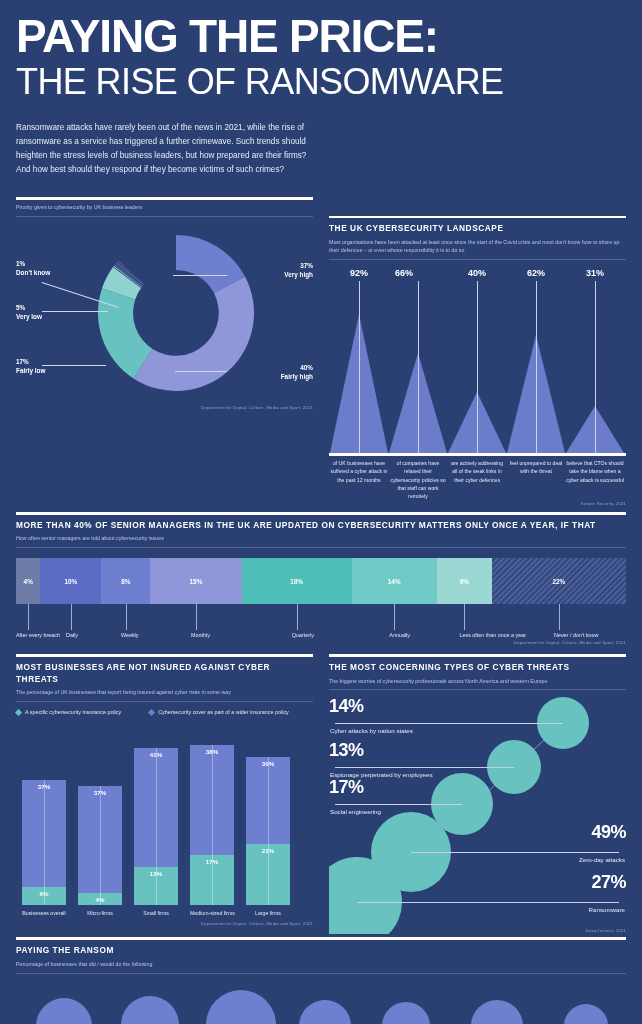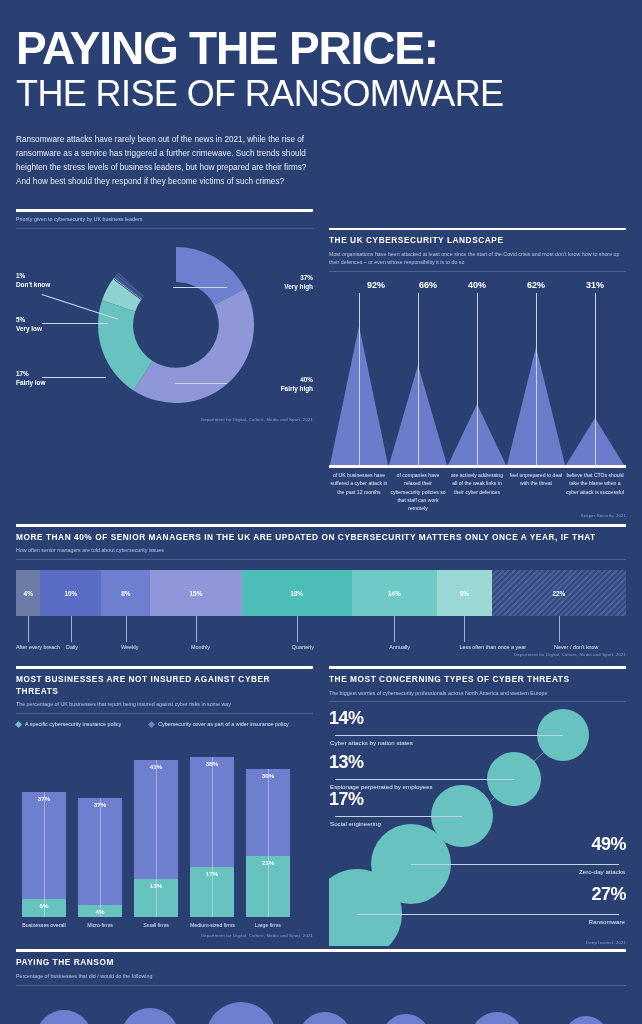--- a/index.html
+++ b/index.html
@@ -5,21 +5,21 @@
   * { margin:0; padding:0; box-sizing:border-box; }
   html,body { background:#2a4073; }
   body {
     width:642px; height:1024px; position:relative;
     font-family:"Liberation Sans", sans-serif;
     color:#ffffff; overflow:hidden;
   }
   .page { position:relative; width:642px; height:1024px; background:#2a4073; padding:0 16px; }
 
   
-  .masthead { padding-top:26px; }
+  .masthead { padding-top:14px; }
   .title-1 { font-size:46px; font-weight:bold; letter-spacing:-1.2px; line-height:0.98; }
   .title-2 { font-size:36px; font-weight:normal; letter-spacing:-0.6px; line-height:1.05; margin-top:4px; }
   .intro {
     width:300px; margin-top:18px; font-size:8.2px; line-height:1.72;
     color:#e7ecf7;
   }
 
   
   .rule { height:2.5px; background:#ffffff; width:100%; }
   .panel-title {
@@ -162,22 +162,22 @@
       <div class="tri-area">
         <div class="tri-base"></div>
         <svg width="297" height="185" viewBox="0 0 297 185" style="position:absolute;left:0;bottom:3px;">
           <polygon points="1,185 30,46 59,185" fill="#6f7fd0" opacity="0.95"></polygon>
           <polygon points="60,185 89,85 118,185" fill="#6f7fd0" opacity="0.95"></polygon>
           <polygon points="119,185 148,124 177,185" fill="#6f7fd0" opacity="0.95"></polygon>
           <polygon points="178,185 207,67 236,185" fill="#6f7fd0" opacity="0.95"></polygon>
           <polygon points="237,185 266,138 295,185" fill="#6f7fd0" opacity="0.95"></polygon>
         </svg>
 
-        <div class="tri-val" style="left:18px; top:0;text-align:center;">92%</div>
-        <div class="tri-val" style="left:70px; top:0;">66%</div>
+        <div class="tri-val" style="left:1px; top:0;text-align:center;">92%</div>
+        <div class="tri-val" style="left:46px; top:0;">66%</div>
         <div class="tri-val" style="left:119px; top:0;">40%</div>
         <div class="tri-val" style="left:178px; top:0;">62%</div>
         <div class="tri-val" style="left:237px; top:0;">31%</div>
 
         <div class="tri-stem" style="left:30px;  top:13px; bottom:3px;"></div>
         <div class="tri-stem" style="left:89px;  top:13px; bottom:3px;"></div>
         <div class="tri-stem" style="left:148px; top:13px; bottom:3px;"></div>
         <div class="tri-stem" style="left:207px; top:13px; bottom:3px;"></div>
         <div class="tri-stem" style="left:266px; top:13px; bottom:3px;"></div>
       </div>

